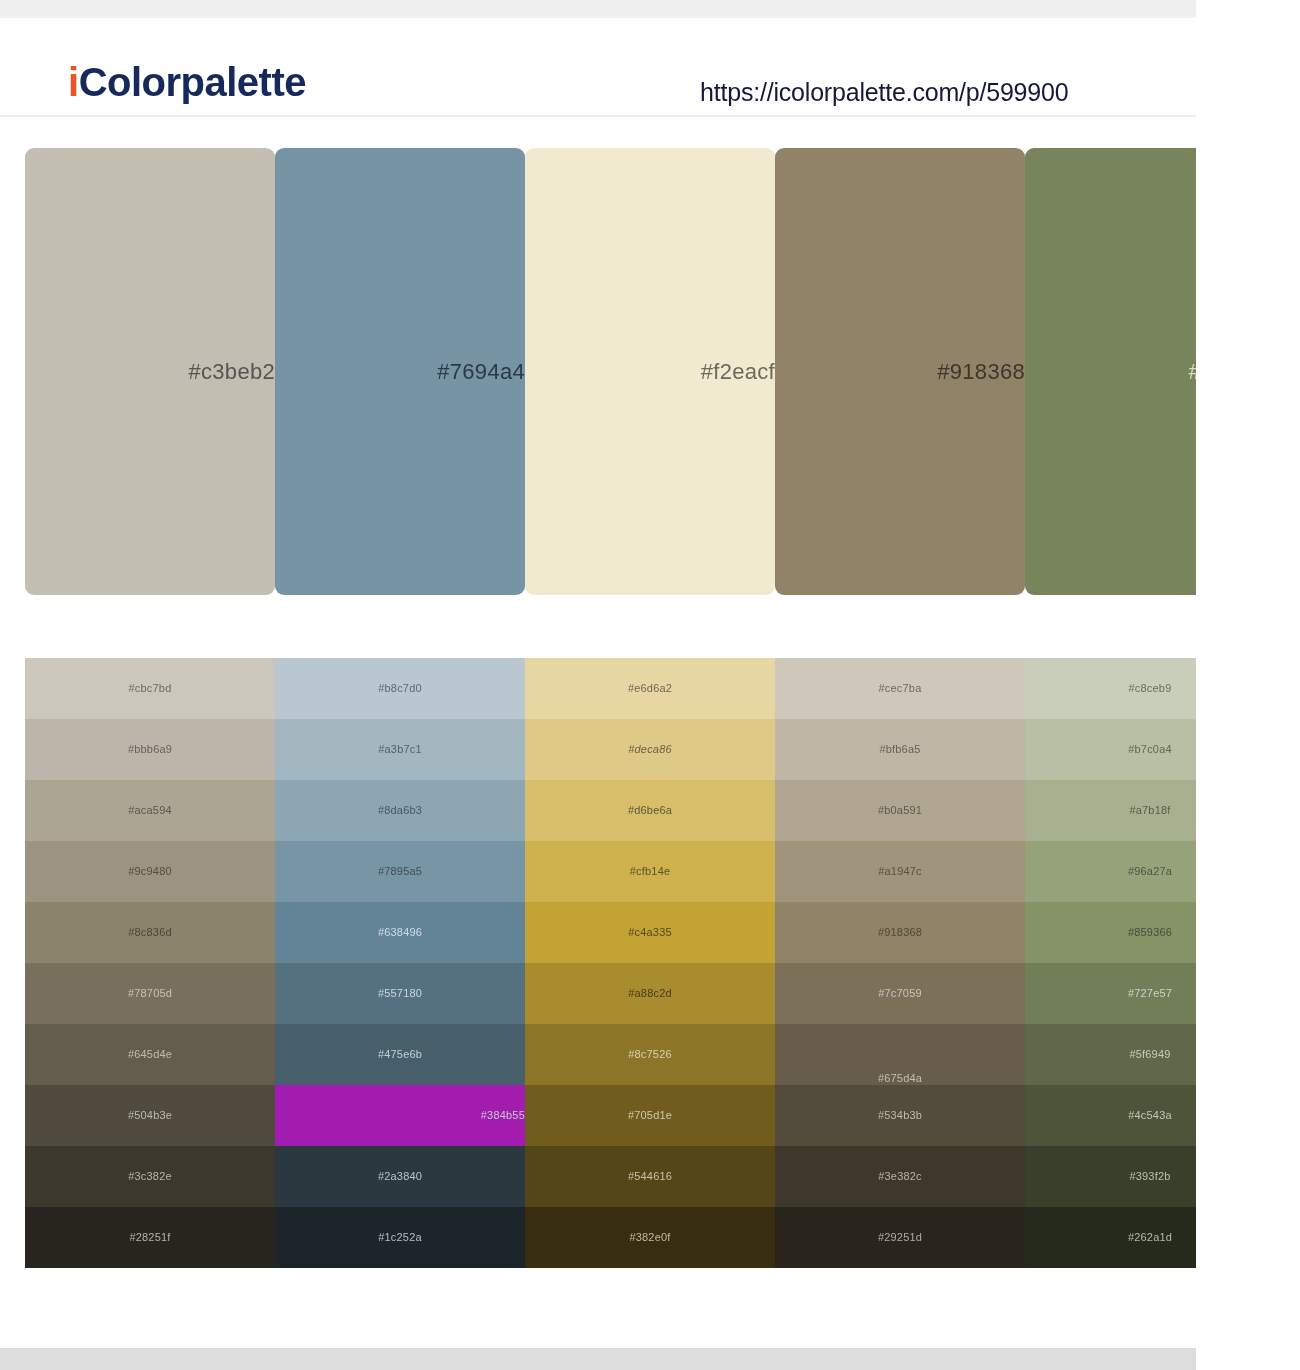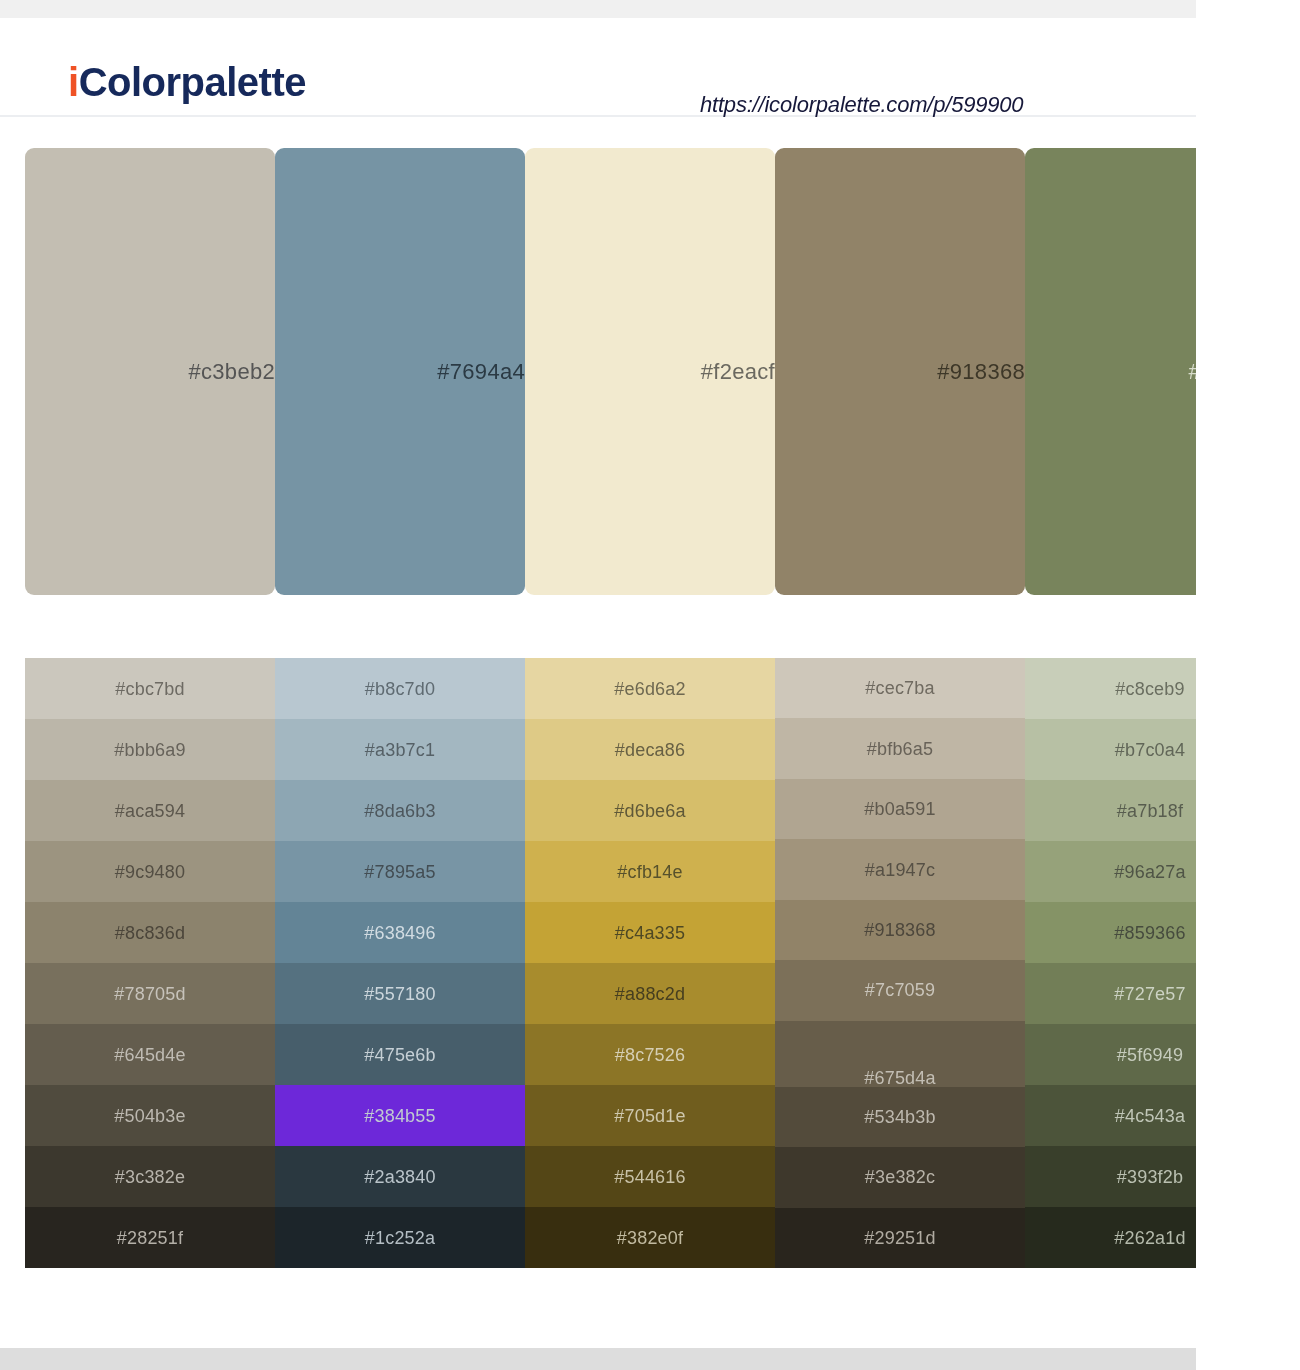--- a/index.html
+++ b/index.html
@@ -49,27 +49,26 @@
     font-weight: bold;
     letter-spacing: -0.5px;
     color: #16295b;
     white-space: nowrap;
     line-height: 1;
   }
   .logo .logo-i { color: #ef5225; }
 
   .header-url {
     position: absolute;
-    left: 700px; top: 76px;
-    font-size: 22px;
+    left: 700px; top: 62px;
+    font-size: 25px;
     color: #16183a;
     white-space: nowrap;
     line-height: 1;
     letter-spacing: -0.2px;
-    font-style: italic;
   }
 
   
   .main-palette {
     position: absolute;
     left: 25px; top: 148px;
     width: 1250px; height: 447px;
     display: flex;
   }
   .main-swatch {
@@ -98,21 +97,21 @@
     display: flex;
     flex-direction: column;
   }
   .shade-cell {
     flex: 1 1 0;
     display: flex;
     align-items: center;
     justify-content: center;
   }
   .shade-cell .shade-hex {
-    font-size: 18px;
+    font-size: 11px;
     letter-spacing: 0.2px;
     line-height: 1;
   }
 </style>
 </head>
 <body>
 
 <div id="page">
 
   <div class="chrome-bar-top"></div>
@@ -188,35 +187,35 @@
         </div>
         <div class="shade-cell" style="background: rgb(99, 132, 150);">
           <span class="shade-hex" style="color: rgb(210, 220, 226);">#638496</span>
         </div>
         <div class="shade-cell" style="background: rgb(85, 113, 128);">
           <span class="shade-hex" style="color: rgb(204, 214, 220);">#557180</span>
         </div>
         <div class="shade-cell" style="background: rgb(71, 94, 107);">
           <span class="shade-hex" style="color: rgb(198, 208, 214);">#475e6b</span>
         </div>
-        <div class="shade-cell" style="background: #6d28d9;">
+        <div class="shade-cell" style="background: #a21caf; justify-content: flex-end;">
           <span class="shade-hex" style="color: rgb(192, 202, 208);">#384b55</span>
         </div>
         <div class="shade-cell" style="background: rgb(42, 56, 64);">
           <span class="shade-hex" style="color: rgb(186, 196, 202);">#2a3840</span>
         </div>
         <div class="shade-cell" style="background: rgb(28, 37, 42);">
           <span class="shade-hex" style="color: rgb(180, 190, 196);">#1c252a</span>
         </div>
       </div>
       <div class="shade-column">
         <div class="shade-cell" style="background: rgb(230, 214, 162);">
           <span class="shade-hex" style="color: rgb(110, 104, 81);">#e6d6a2</span>
         </div>
-        <div class="shade-cell" style="background: rgb(222, 202, 134);">
+        <div class="shade-cell" style="background: rgb(222, 202, 134); font-style: italic;">
           <span class="shade-hex" style="color: rgb(103, 96, 68);">#deca86</span>
         </div>
         <div class="shade-cell" style="background: rgb(214, 190, 106);">
           <span class="shade-hex" style="color: rgb(95, 88, 56);">#d6be6a</span>
         </div>
         <div class="shade-cell" style="background: rgb(207, 177, 78);">
           <span class="shade-hex" style="color: rgb(87, 81, 44);">#cfb14e</span>
         </div>
         <div class="shade-cell" style="background: rgb(196, 163, 53);">
           <span class="shade-hex" style="color: rgb(78, 72, 36);">#c4a335</span>

